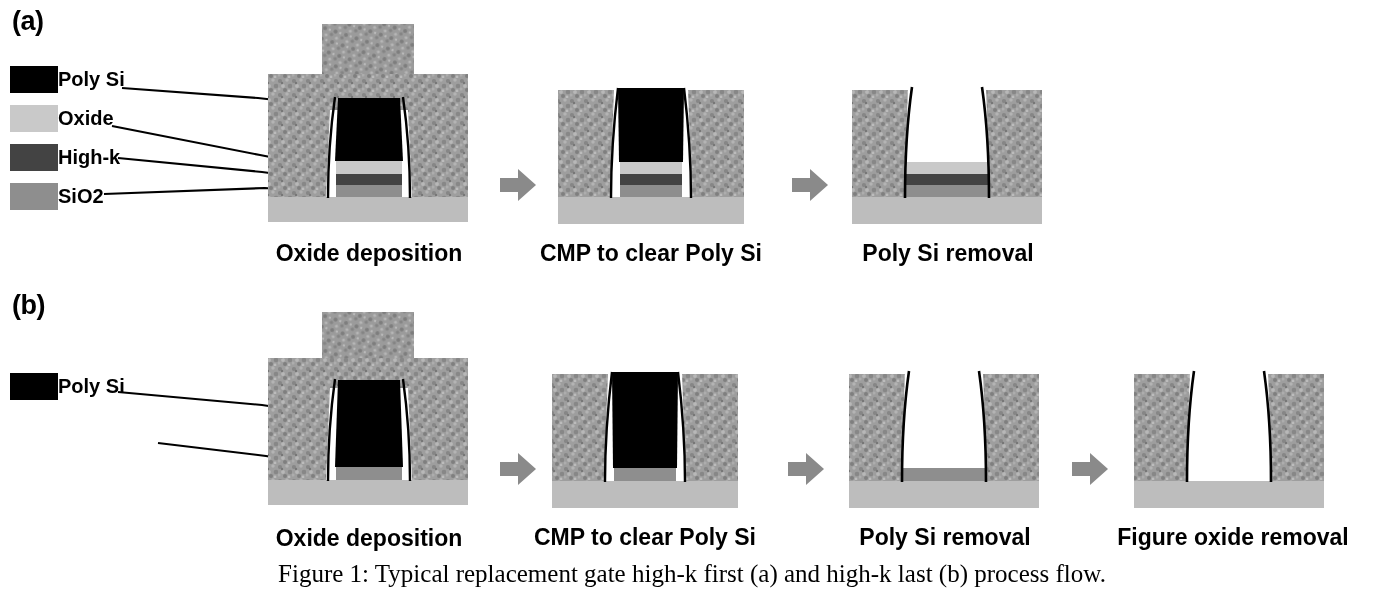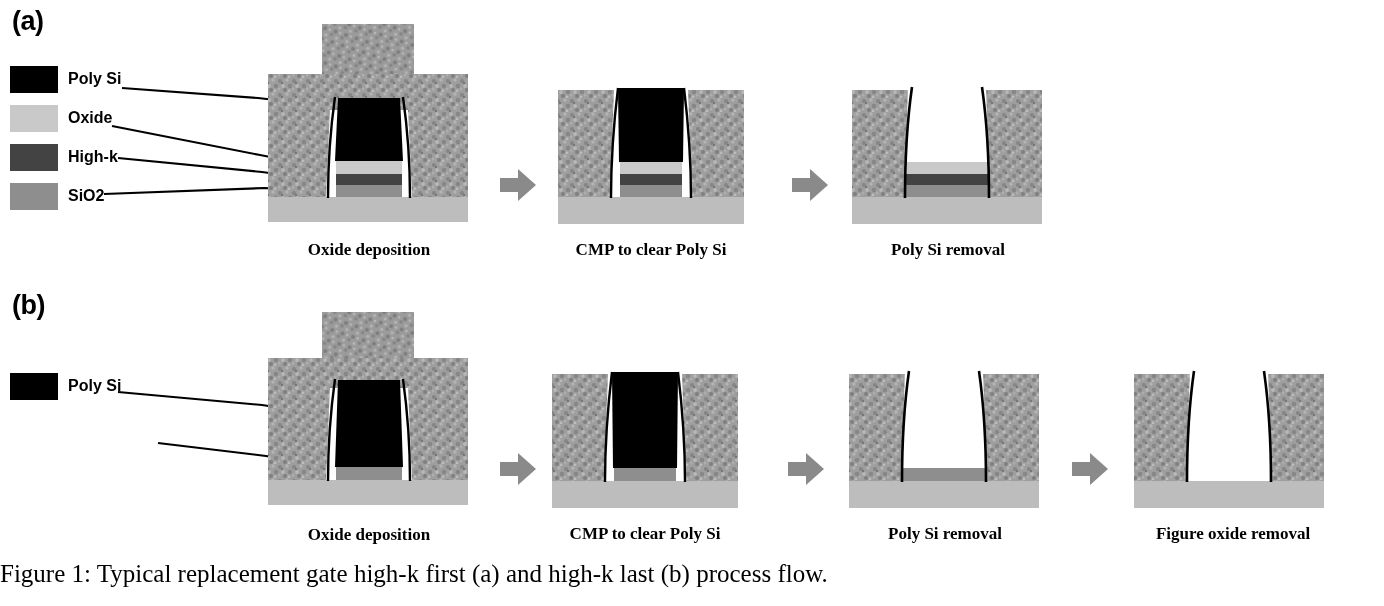--- a/index.html
+++ b/index.html
@@ -33,50 +33,49 @@
     height:26px;
   }
   #legend-a .legend-row{margin-bottom:13px;}
   #legend-b .legend-row{margin-bottom:52px;}
   .swatch{
     width:48px;height:27px;
     border:0;
     flex:0 0 auto;
   }
   .legend-label{
-    margin-left:10px;
     font-family:"Liberation Sans", sans-serif;
     font-weight:bold;
-    font-size:16px;
+    font-size:20px;
     white-space:nowrap;
     line-height:1;
   }
 
   
   .leaders{position:absolute;left:0;top:0;pointer-events:none;}
 
   
   .step{position:absolute;}
   .step-caption{
     position:absolute;
     left:50%;
     transform:translateX(-50%);
     white-space:nowrap;
-    font-family:Liberation Serif, serif;
+    font-family:Liberation Sans, sans-serif;
     font-weight:bold;
-    font-size:17px;
+    font-size:23px;
   }
   .arrow{position:absolute;}
 
   
   #figure-caption{
     position:absolute;
     left:0;right:0;
     top:560px;
-    text-align:left;
+    text-align:center;
     font-family:"Liberation Serif", serif;
     font-size:25px;
     color:#000;
     white-space:nowrap;
   }
 </style>
 </head>
 <body>
 
 <div class="figure-root">

